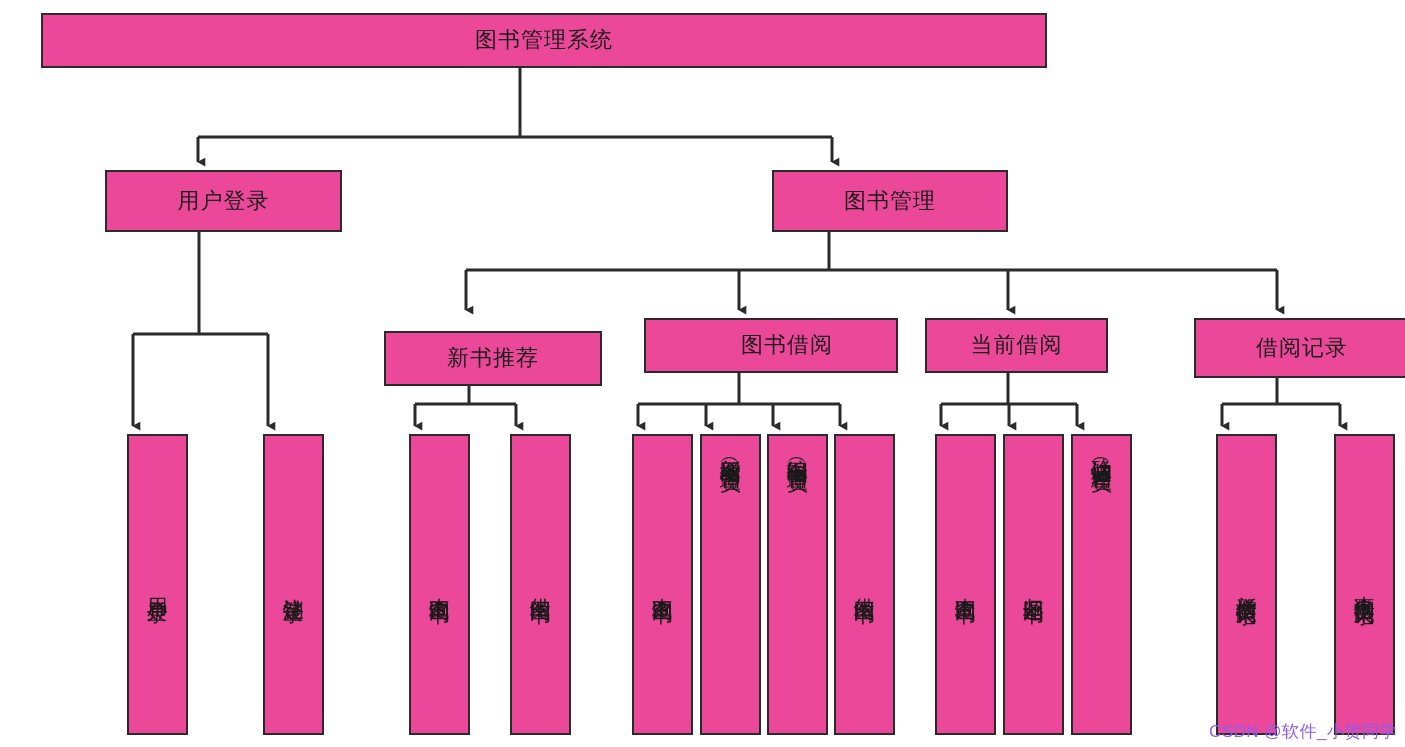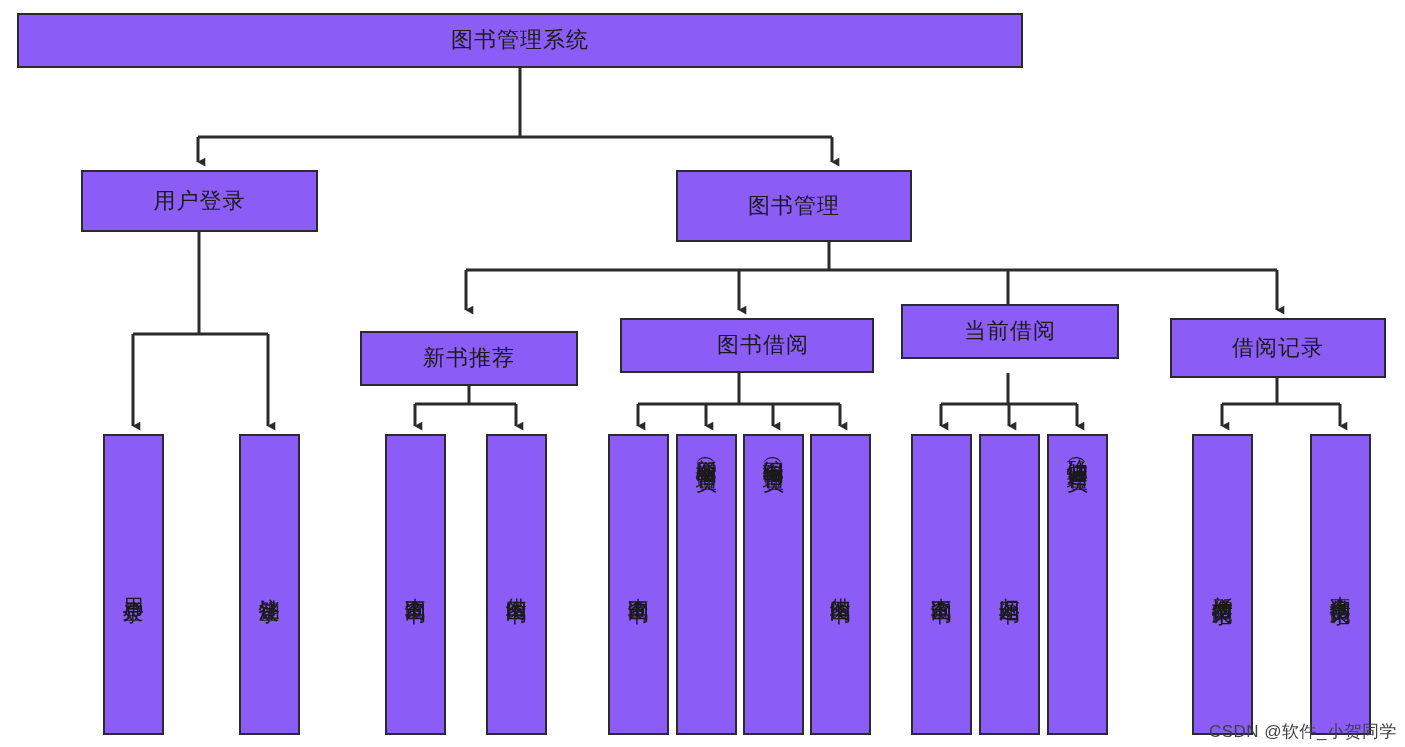--- a/index.html
+++ b/index.html
@@ -21,25 +21,26 @@
     position: absolute;
     left: 0;
     top: 0;
     width: 1405px;
     height: 747px;
   }
   .node {
     position: absolute;
     box-sizing: border-box;
     border: 2.5px solid #2b2b2b;
-    background: #8b5cf6;
+    background: #ec4899;
     display: flex;
     align-items: center;
     justify-content: center;
     color: #1a1a1a;
+    margin-left: 24px;
   }
   .node.horiz .label {
     font-size: 22px;
     letter-spacing: 1px;
     line-height: 1.1;
     white-space: nowrap;
   }
   .node.vert {
     align-items: flex-start;
     justify-content: center;
@@ -56,21 +57,21 @@
   }
   .node.vert.centered {
     align-items: center;
     padding-top: 0;
   }
   #watermark {
     position: absolute;
     right: 8px;
     bottom: 4px;
     font-size: 17px;
-    color: #404040;
+    color: #8b5cf6;
     letter-spacing: 0.5px;
     white-space: nowrap;
     pointer-events: none;
   }
 </style>
 </head>
 <body>
 
 <div id="canvas">
 
@@ -137,33 +138,33 @@
   </svg>
 
   <div class="node horiz" style="left:17px; top:13px; width:1006px; height:55px;">
     <span class="label">图书管理系统</span>
   </div>
 
   <div class="node horiz" style="left:81px; top:170px; width:237px; height:62px;">
     <span class="label">用户登录</span>
   </div>
 
-  <div class="node horiz" style="left:676px; top:170px; width:236px; height:72px;">
+  <div class="node horiz" style="left:748px; top:170px; width:236px; height:62px;">
     <span class="label">图书管理</span>
   </div>
 
   <div class="node horiz" style="left:360px; top:331px; width:218px; height:55px;">
     <span class="label">新书推荐</span>
   </div>
 
   <div class="node horiz" style="left:620px; top:318px; width:254px; height:55px;padding-left:32px;">
     <span class="label">图书借阅</span>
   </div>
 
-  <div class="node horiz" style="left:901px; top:304px; width:218px; height:55px;">
+  <div class="node horiz" style="left:901px; top:318px; width:183px; height:55px;">
     <span class="label">当前借阅</span>
   </div>
 
   <div class="node horiz" style="left:1170px; top:318px; width:216px; height:60px;">
     <span class="label">借阅记录</span>
   </div>
 
   <div class="node vert centered" style="left:103px; top:434px; width:61px; height:301px;">
     <span class="label">用户登录</span>
   </div>

